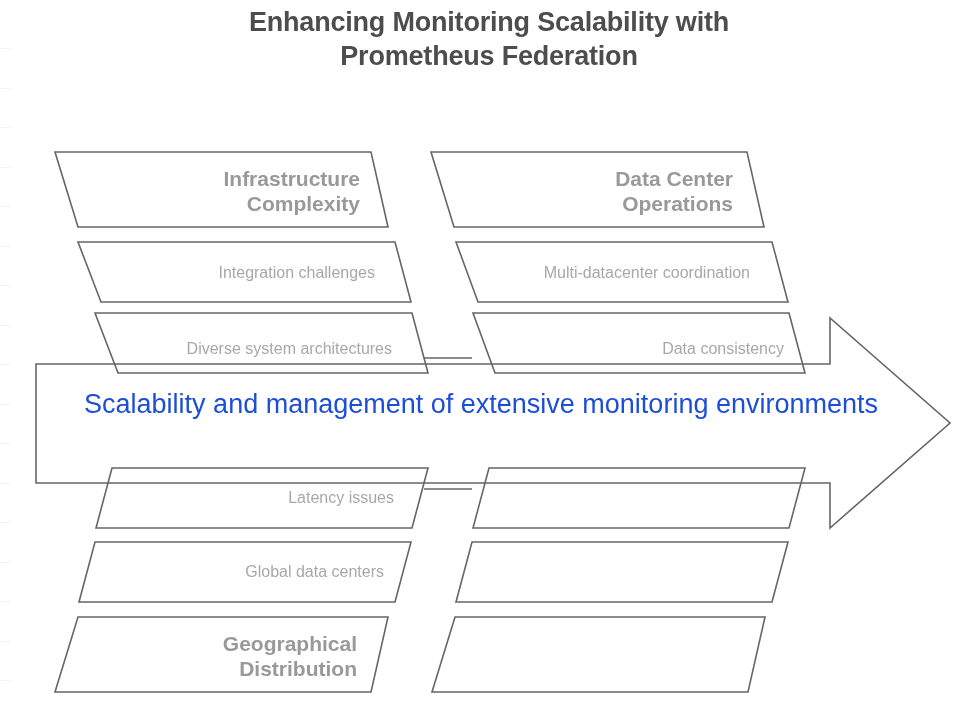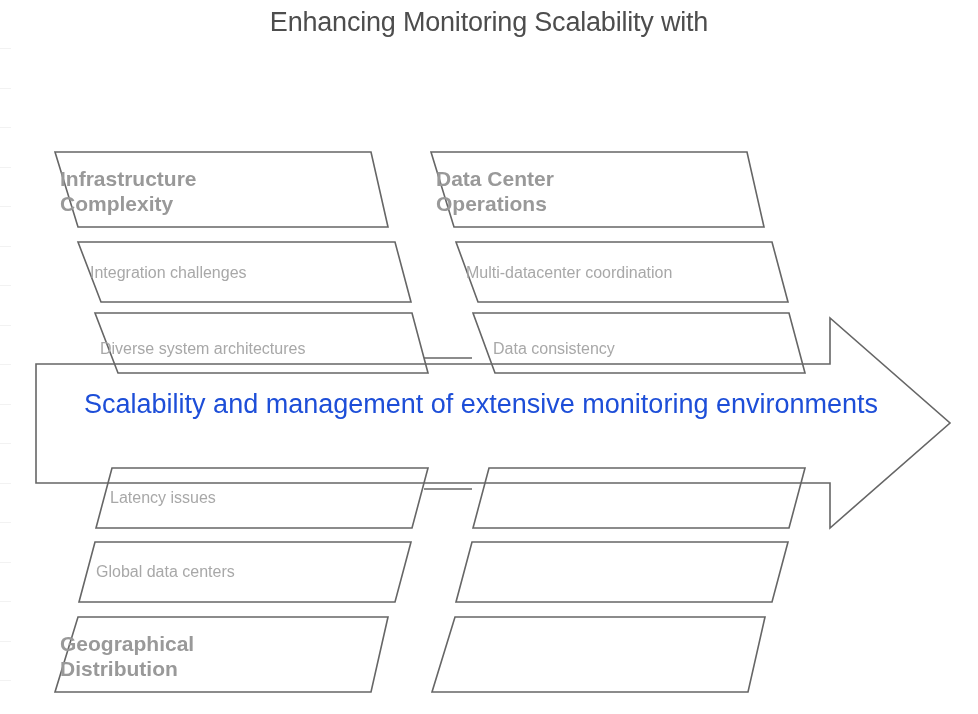--- a/index.html
+++ b/index.html
@@ -17,21 +17,21 @@
     background: #ffffff;
     overflow: hidden;
   }
   #title {
     position: absolute;
     left: 0;
     top: 6px;
     width: 978px;
     text-align: center;
     font-size: 27px;
-    font-weight: normal;
+    font-weight: bold;
     color: #4d4d4d;
     line-height: 1.25;
     letter-spacing: -0.2px;
   }
   #diagram-svg {
     position: absolute;
     left: 0;
     top: 0;
     width: 978px;
     height: 714px;
@@ -41,21 +41,21 @@
     left: 0;
     width: 11px;
     height: 1px;
     background: #f2f2f2;
   }
   .label {
     position: absolute;
     color: #a8a8a8;
     font-size: 16px;
     font-weight: normal;
-    text-align: left;
+    text-align: right;
     line-height: 1.2;
     white-space: nowrap;
   }
   .label.cat {
     color: #999999;
     font-size: 21px;
     font-weight: bold;
     line-height: 1.2;
     white-space: pre-line;
   }
@@ -91,20 +91,21 @@
       <div class="ruler-tick" style="top: 483px;"></div>
       <div class="ruler-tick" style="top: 522px;"></div>
       <div class="ruler-tick" style="top: 562px;"></div>
       <div class="ruler-tick" style="top: 601px;"></div>
       <div class="ruler-tick" style="top: 641px;"></div>
       <div class="ruler-tick" style="top: 680px;"></div>
     </div>
 
   <div id="title">
     <div>Enhancing Monitoring Scalability with</div>
+    <div>Prometheus Federation</div>
   </div>
 
   <svg id="diagram-svg" viewBox="0 0 978 714">
     <g fill="none" stroke="#666666" stroke-width="1.6" stroke-linejoin="miter">
 
       <path d="M 36,364 L 830,364 L 830,318 L 950,423 L 830,528 L 830,483 L 36,483 Z"></path>
 
       <line x1="424" y1="358" x2="472" y2="358"></line>
       <line x1="424" y1="489" x2="472" y2="489"></line>
 

